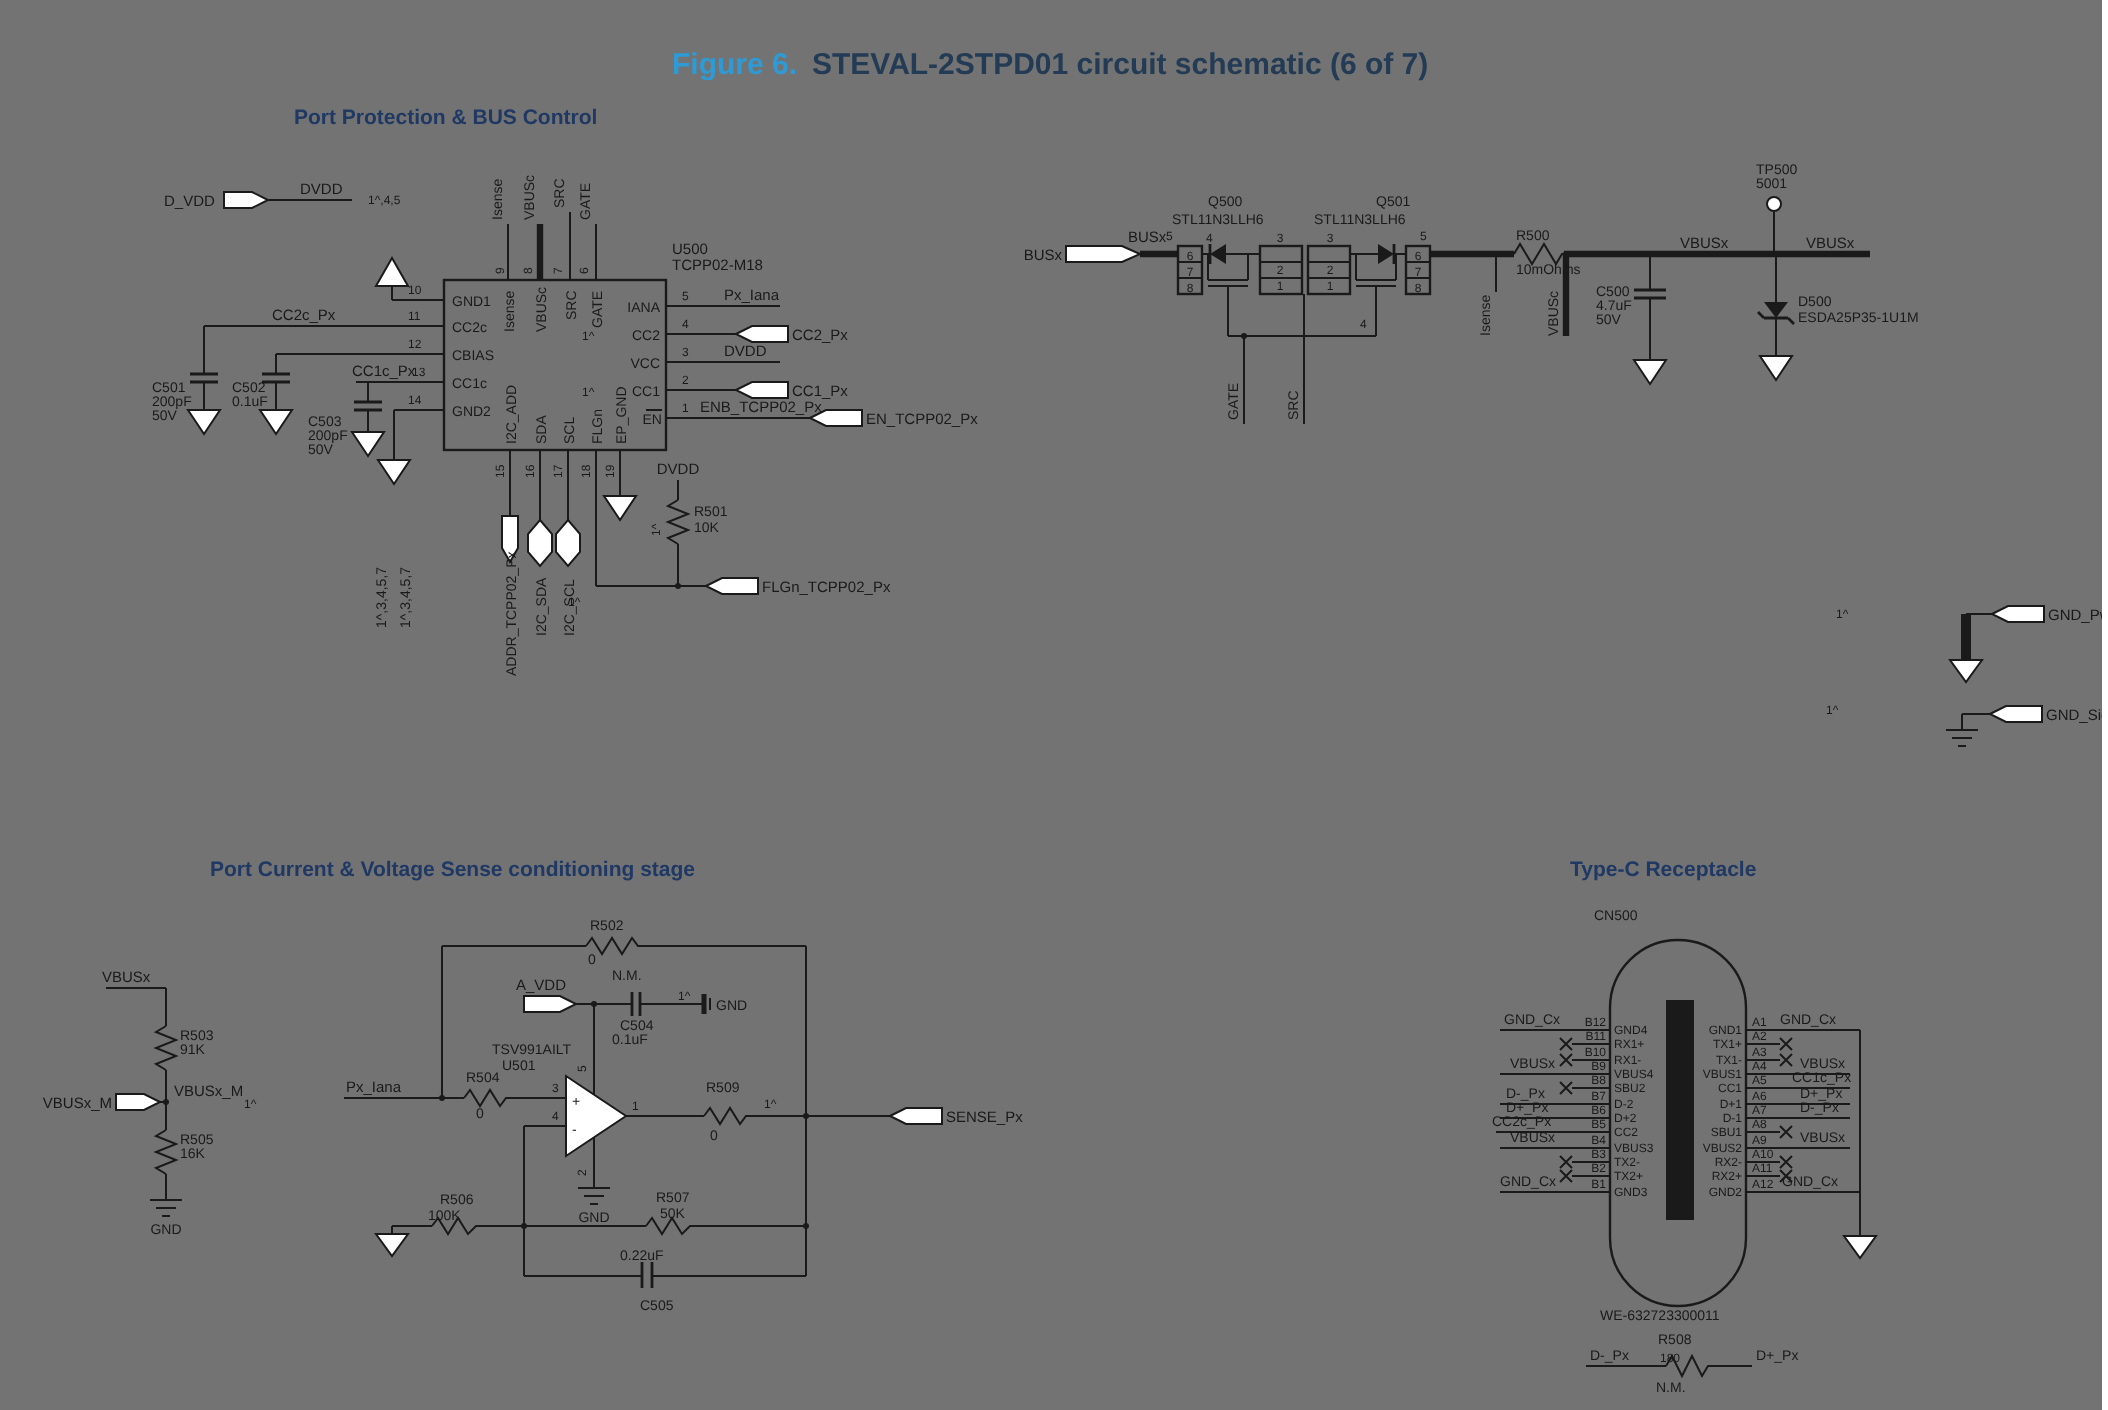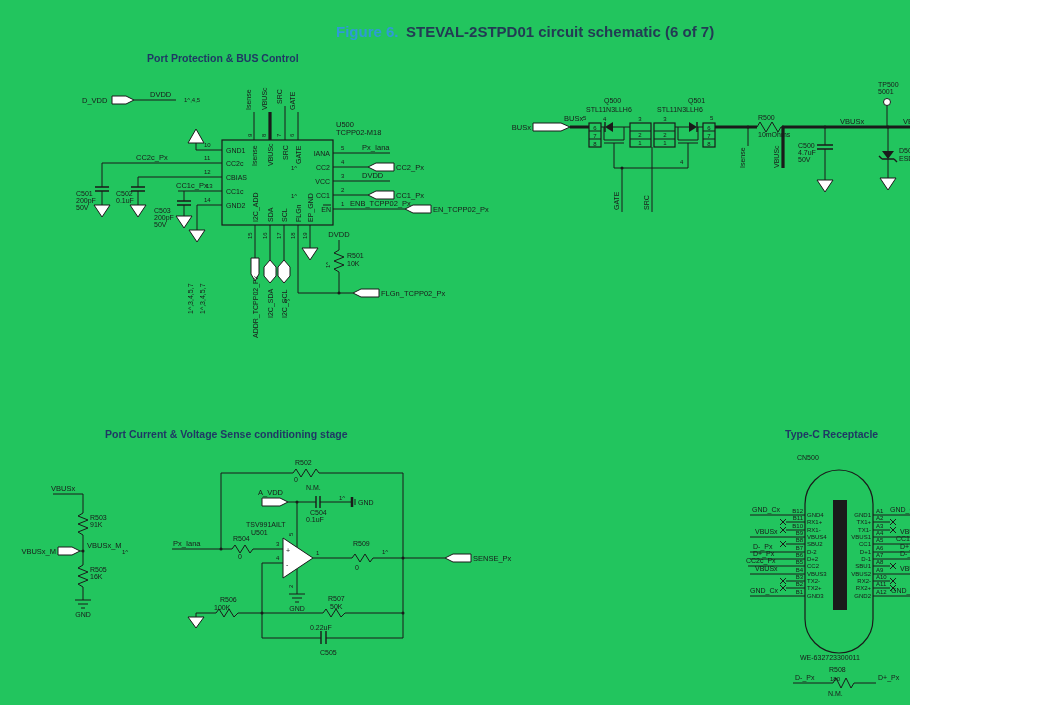--- a/index.html
+++ b/index.html
@@ -1,16 +1,16 @@
 <!DOCTYPE html>
 <html><head>
 <meta charset="utf-8">
 <style>
   html,body{margin:0;padding:0;background:#fff;}
-  #canvas{position:relative;width:910px;height:705px;background:#22c55e;overflow:hidden;text-align:center;}
+  #canvas{position:relative;width:1051px;height:705px;background:#737373;overflow:hidden;text-align:center;}
   svg{position:absolute;left:0;top:0;}
   svg text{font-family:"Liberation Sans",sans-serif;fill:#1a1a1a;}
   .t6{font-size:6px;}
   .t7{font-size:7px;}
   .t75{font-size:7.5px;}
   .fig{font-size:15px;font-weight:bold;fill:#233B54;}
   .figlab{font-size:15px;font-weight:bold;fill:#2E9BD6;}
   .sec{font-size:10.5px;font-weight:bold;fill:#1F3864;}
   .mid{text-anchor:middle;}
   .end{text-anchor:end;}

